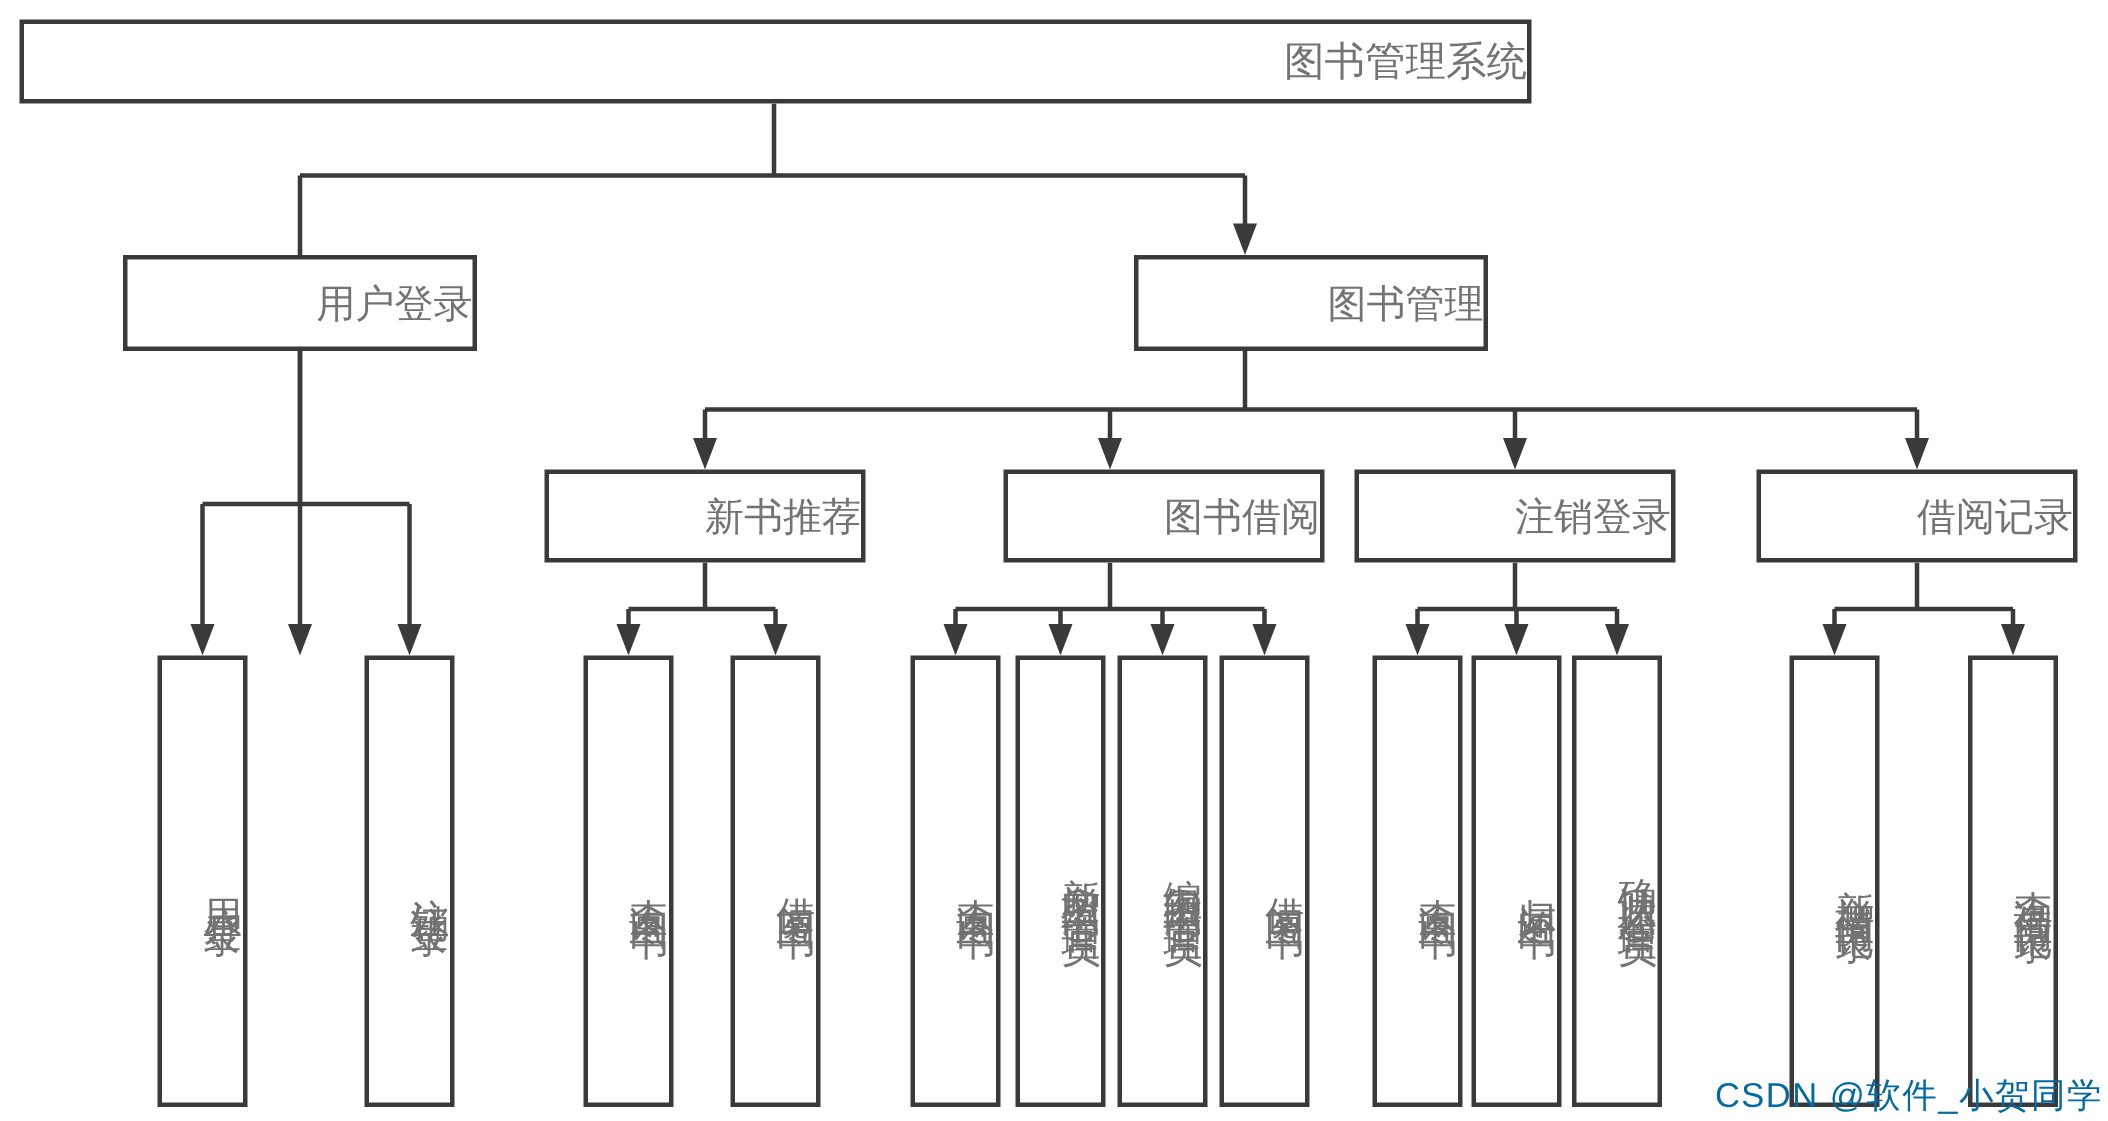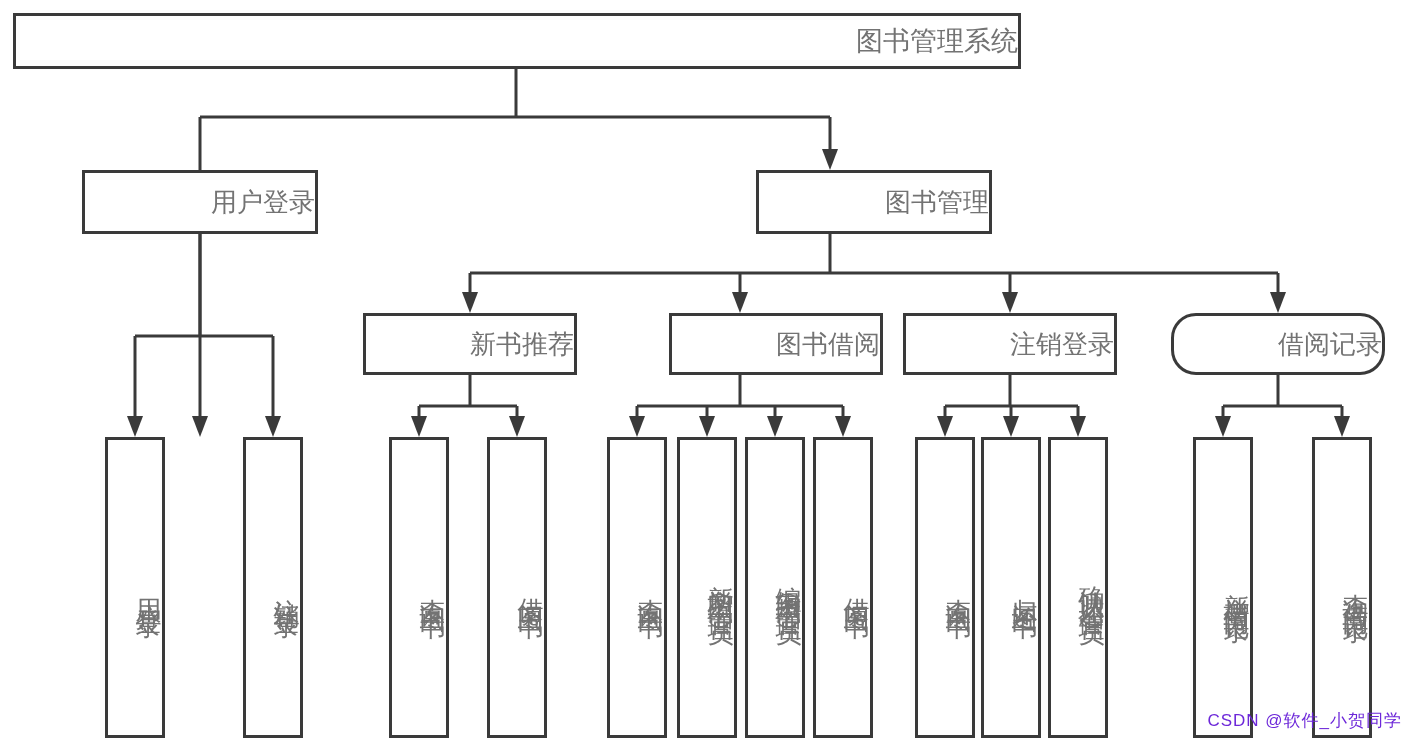--- a/index.html
+++ b/index.html
@@ -25,22 +25,22 @@
   .l3-node{top:313px;width:214px;height:62px;font-size:26px;}
   .leaf{top:437px;width:60px;height:301px;font-size:26px;}
   .leaf .vtext{
     writing-mode:vertical-rl;
     text-orientation:upright;
     letter-spacing:5px;
     line-height:1;
     white-space:nowrap;
   }
   .watermark{
-    position:absolute;right:3px;bottom:15px;
-    font-size:17px;color:#6d28d9;letter-spacing:1px;
+    position:absolute;right:3px;bottom:1px;
+    font-size:23px;color:#0369a1;letter-spacing:1px;
     z-index:3;
   }
   svg line,svg path{stroke:#3a3a3a;stroke-width:3;fill:none;}
   svg polygon{fill:#3a3a3a;stroke:none;}
 </style>
 </head>
 <body>
 
 <div class="canvas">
 
@@ -126,21 +126,21 @@
 
   <div class="node l3-node" style="left:363px;">
     <span>新书推荐</span>
   </div>
   <div class="node l3-node" style="left:633px;margin-left:36px;">
     <span>图书借阅</span>
   </div>
   <div class="node l3-node" style="left:903px;">
     <span>注销登录</span>
   </div>
-  <div class="node l3-node" style="left:1171px;border-radius:25px;">
+  <div class="node l3-node" style="left:1171px;">
     <span>借阅记录</span>
   </div>
 
   <div class="node leaf" style="left:105px;">
     <span class="vtext">用户登录</span>
   </div>
   <div class="node leaf" style="left:243px;">
     <span class="vtext">注销登录</span>
   </div>
   <div class="node leaf" style="left:389px;">

